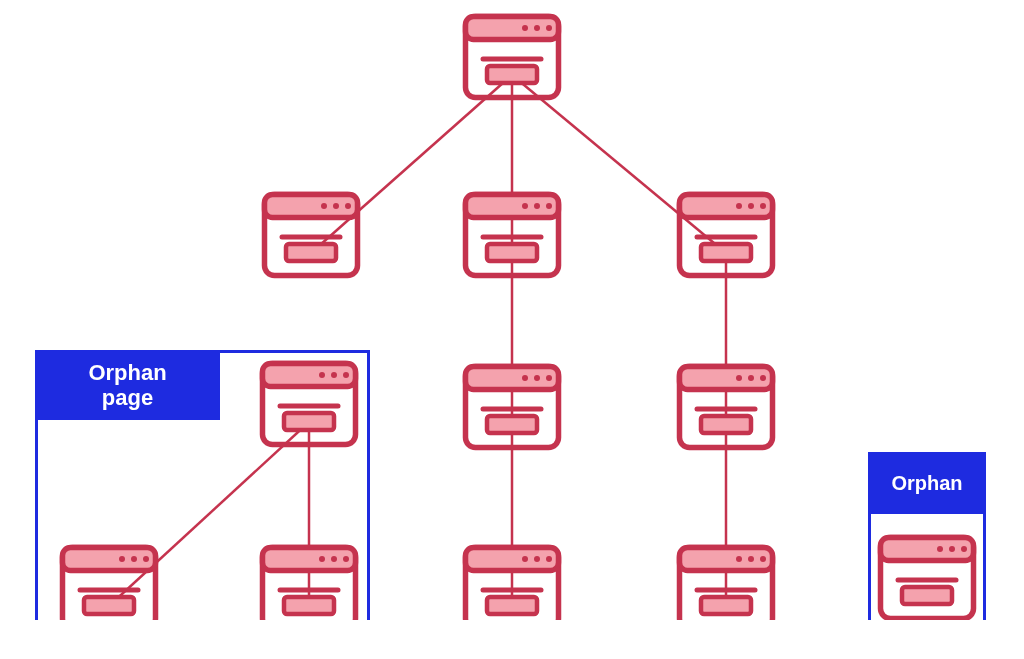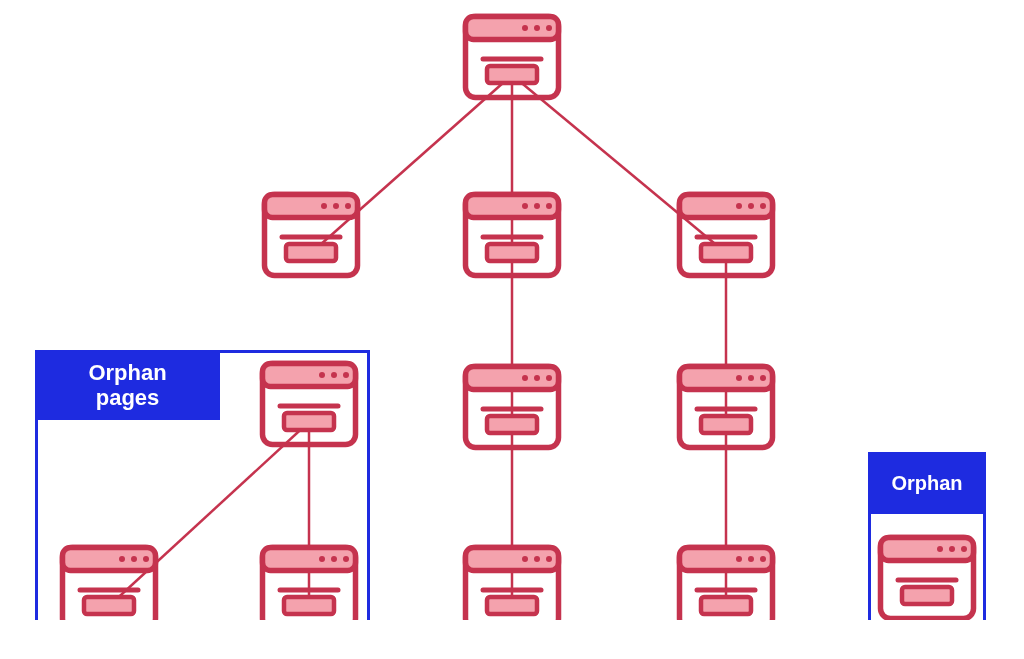--- a/index.html
+++ b/index.html
@@ -79,21 +79,21 @@
 </head>
 <body>
 
 <div id="stage">
 
   <div class="group-box" id="left-group-box"></div>
   <div class="group-box" id="right-group-box"></div>
 
   <div class="group-label" id="left-group-label">
     <div>Orphan</div>
-    <div>pages</div>
+    <div>page</div>
   </div>
 
   <div class="group-label" id="right-group-label">
     <div>Orphan</div>
   </div>
 
   <svg id="edges" xmlns="http://www.w3.org/2000/svg">
       <line x1="512" y1="75" x2="311" y2="253"></line>
       <line x1="512" y1="75" x2="512" y2="253"></line>
       <line x1="512" y1="75" x2="726" y2="253"></line>

